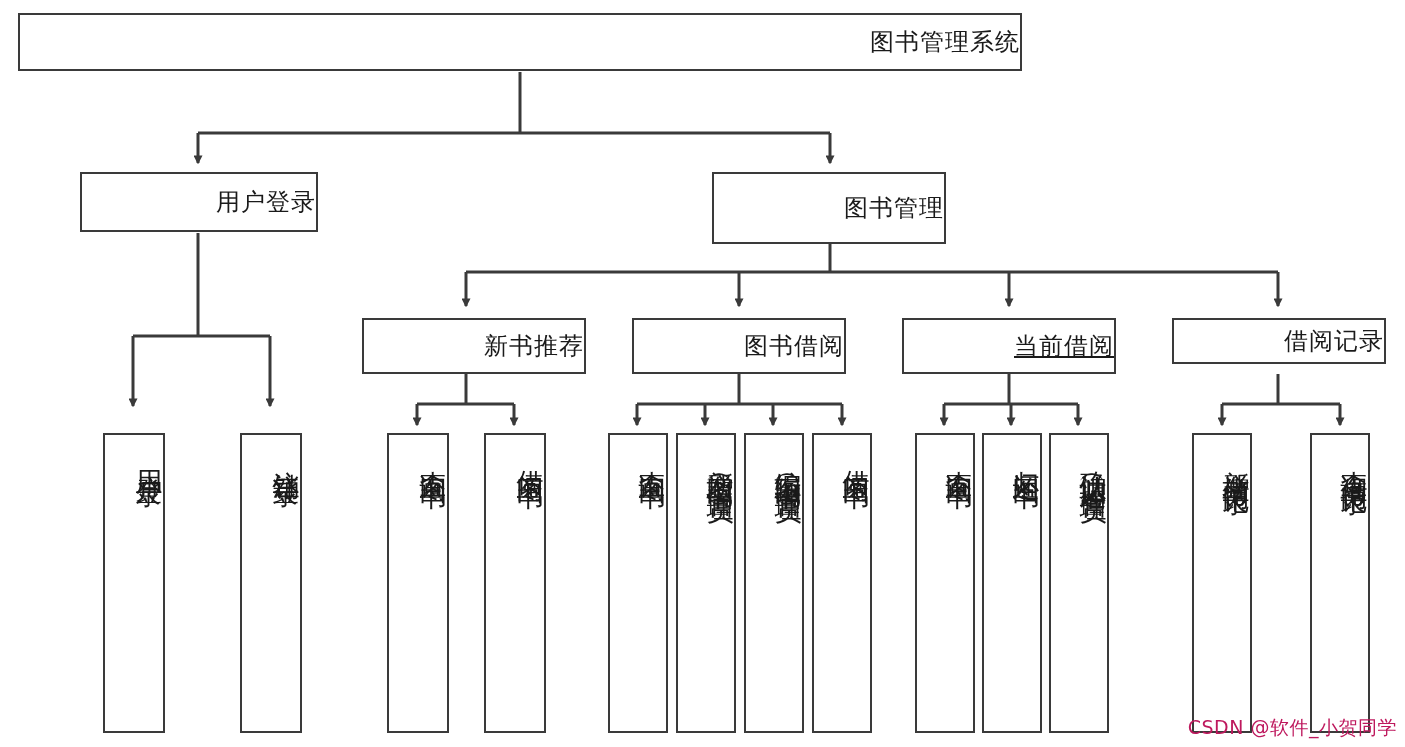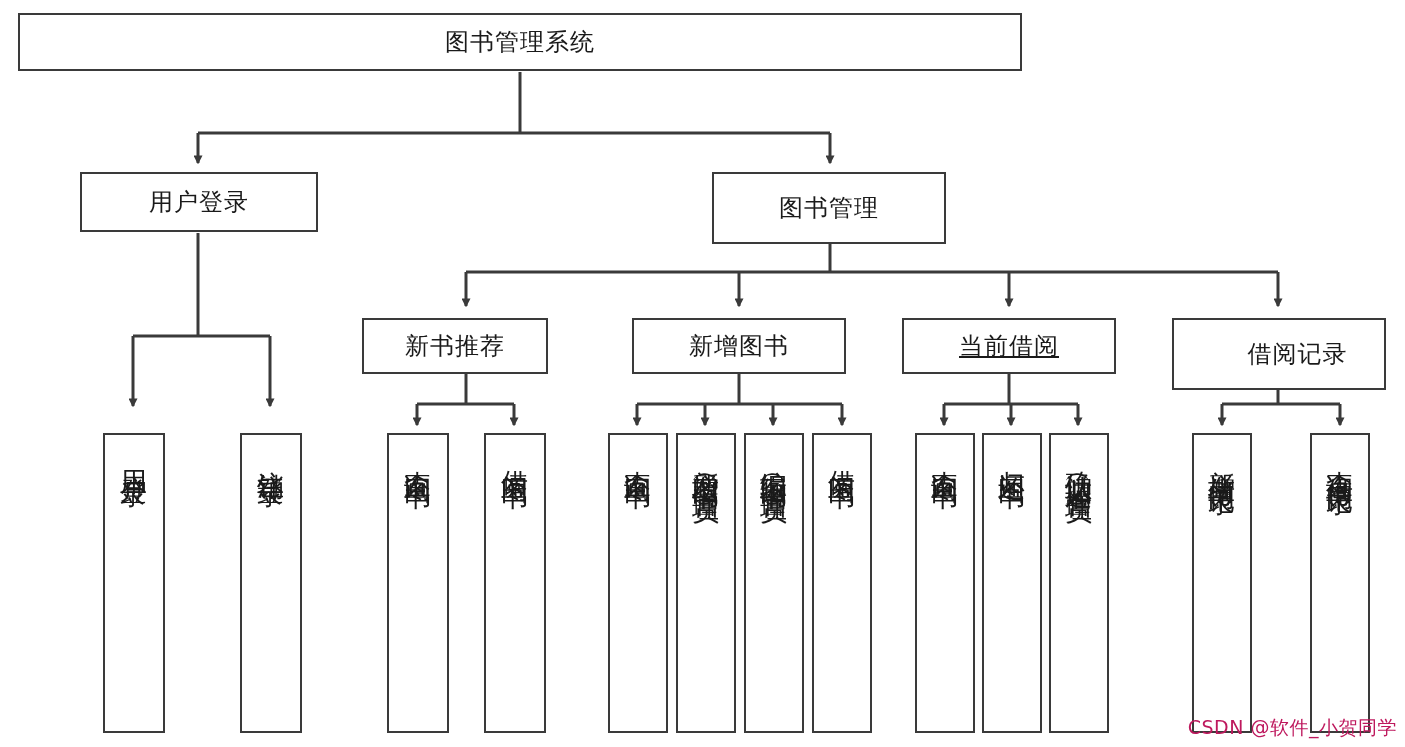--- a/index.html
+++ b/index.html
@@ -24,21 +24,21 @@
     width: 1405px;
     height: 747px;
   }
   .node {
     position: absolute;
     box-sizing: border-box;
     border: 2px solid #3a3a3a;
     background: #ffffff;
     display: flex;
     align-items: center;
-    justify-content: center;
+    justify-content: flex-end;
     color: #1a1a1a;
     z-index: 2;
   }
   .node .lbl {
     display: block;
     text-align: center;
     line-height: 1.12;
   }
   .horiz .lbl {
     font-size: 24px;
@@ -126,30 +126,30 @@
     <span class="lbl">图书管理系统</span>
   </div>
 
   <div class="node horiz" style="left:80px;top:172px;width:238px;height:60px;">
     <span class="lbl">用户登录</span>
   </div>
   <div class="node horiz" style="left:712px;top:172px;width:234px;height:72px;">
     <span class="lbl">图书管理</span>
   </div>
 
-  <div class="node horiz" style="left:362px;top:318px;width:186px;height:56px;">
+  <div class="node horiz" style="left:362px;top:318px;width:224px;height:56px;">
     <span class="lbl">新书推荐</span>
   </div>
   <div class="node horiz" style="left:632px;top:318px;width:214px;height:56px;">
-    <span class="lbl">新增图书</span>
+    <span class="lbl">图书借阅</span>
   </div>
   <div class="node horiz" style="left:902px;top:318px;width:214px;height:56px;text-decoration:underline;">
     <span class="lbl">当前借阅</span>
   </div>
-  <div class="node horiz" style="left:1172px;top:318px;width:214px;height:72px;padding-left:37px;">
+  <div class="node horiz" style="left:1172px;top:318px;width:214px;height:46px;padding-left:37px;">
     <span class="lbl">借阅记录</span>
   </div>
 
   <div class="node vert" style="left:103px;top:433px;width:62px;height:300px;">
     <span class="lbl">用户登录</span>
   </div>
   <div class="node vert" style="left:240px;top:433px;width:62px;height:300px;">
     <span class="lbl">注销登录</span>
   </div>
 

